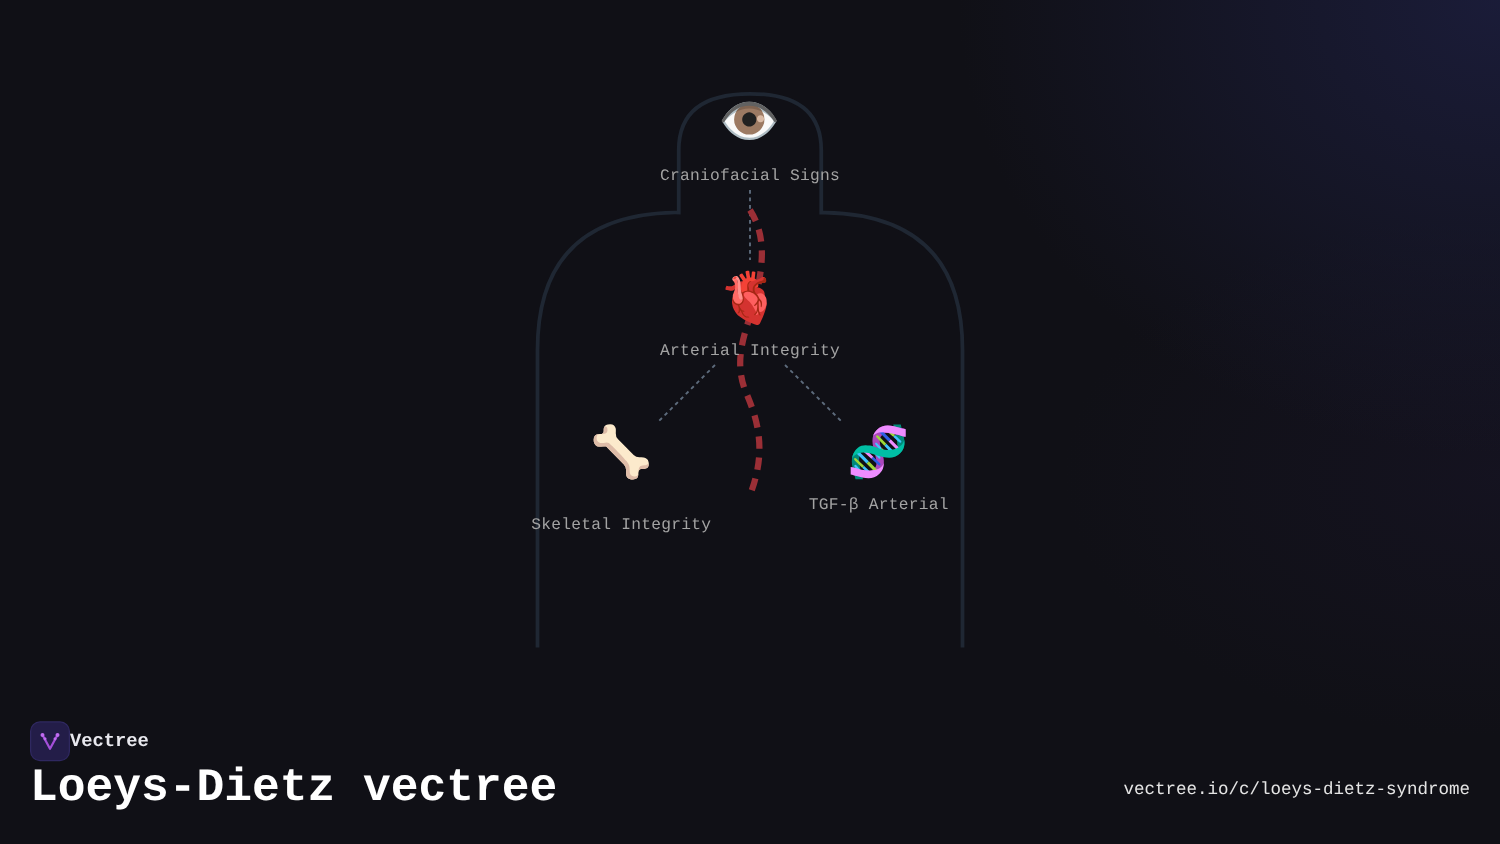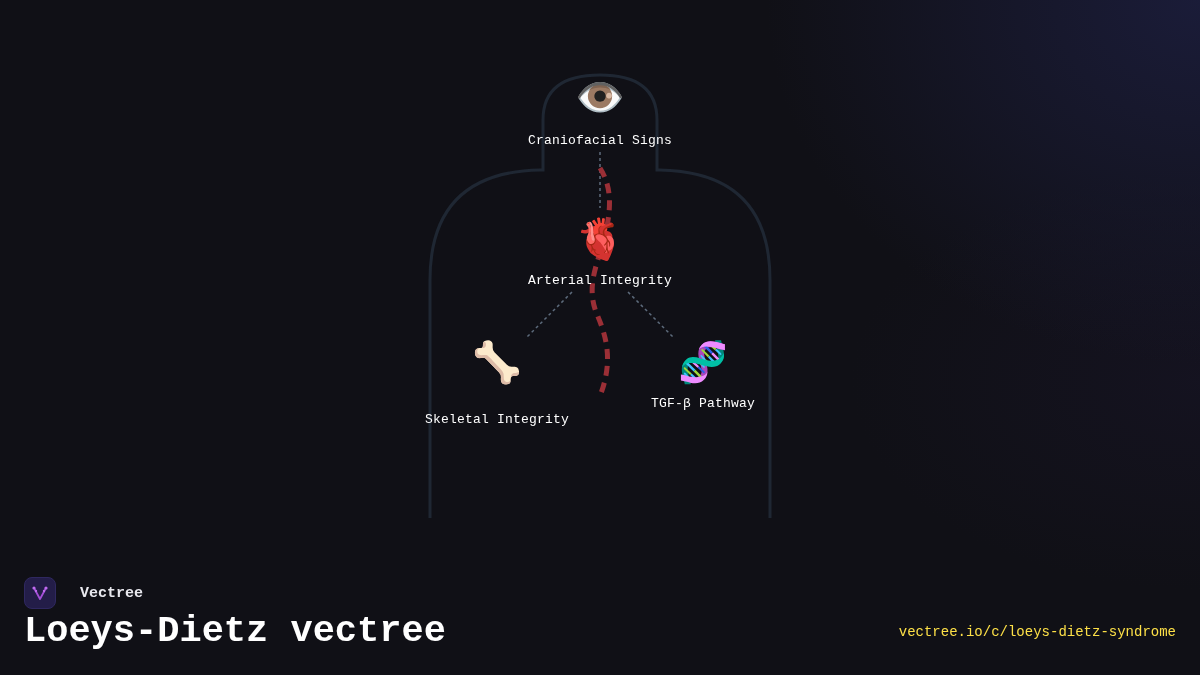--- a/index.html
+++ b/index.html
@@ -12,38 +12,38 @@
       position: absolute; inset: 0;
       background:
         radial-gradient(ellipse 620px 520px at 1200px 0px, rgba(30,32,68,0.75), rgba(30,32,68,0) 70%),
         radial-gradient(ellipse 500px 300px at 1200px 380px, rgba(26,22,44,0.45), rgba(26,22,44,0) 70%);
       pointer-events: none;
     }
     svg.diagram { position: absolute; left: 0; top: 0; width: 1200px; height: 675px; }
     .node { position: absolute; text-align: center; transform: translateX(-50%); }
     .node-icon { font-size: 40px; line-height: 44px; display: block; font-family: "DejaVu Sans", sans-serif; }
     .node-label {
-      display: block; color: #ffffff; font-size: 13px; white-space: nowrap;
+      display: block; color: #a3a3a3; font-size: 13px; white-space: nowrap;
       font-family: "Liberation Mono", "DejaVu Sans Mono", monospace;
       letter-spacing: 0.2px;
     }
-    .brand { position: absolute; left: 24px; top: 577px; display: flex; align-items: center; gap: 24px; }
+    .brand { position: absolute; left: 24px; top: 577px; display: flex; align-items: center; gap: 0; }
     .brand-logo {
       width: 32px; height: 32px; border-radius: 8px; background: #231d48;
       border: 1px solid #2f2860; display: flex; align-items: center; justify-content: center;
       box-sizing: border-box;
     }
     .brand-name { color: #e8e8ee; font-size: 15px; font-weight: bold; font-family: "Liberation Mono", monospace; }
     .title {
       position: absolute; left: 24px; top: 610px; margin: 0;
       color: #ffffff; font-size: 37px; font-weight: bold; letter-spacing: 0px;
       font-family: "Liberation Mono", "DejaVu Sans Mono", monospace;
     }
     .url {
-      position: absolute; right: 24px; top: 624px; color: #fde047; font-size: 14px;
+      position: absolute; right: 24px; top: 624px; color: #e5e5e5; font-size: 14px;
       font-family: "Liberation Mono", "DejaVu Sans Mono", monospace;
     }
   </style>
 </head>
 <body>
 
 <div class="bg-glow"></div>
 
 <svg class="diagram" viewBox="0 0 1200 675">
 
@@ -66,21 +66,21 @@
   <span class="node-label" style="margin-top:12px;">Arterial Integrity</span>
 </div>
 
 <div class="node" style="left:497px; top:340px;">
   <span class="node-icon">🦴</span>
   <span class="node-label" style="margin-top:28px;">Skeletal Integrity</span>
 </div>
 
 <div class="node" style="left:703px; top:340px;">
   <span class="node-icon">🧬</span>
-  <span class="node-label" style="margin-top:12px;">TGF-β Pathway</span>
+  <span class="node-label" style="margin-top:12px;">TGF-β Arterial</span>
 </div>
 
 <div class="brand">
   <div class="brand-logo">
     <svg width="18" height="18" viewBox="0 0 18 18">
       <path d="M3 4 L9 15 L15 4" fill="none" stroke="#a34fd8" stroke-width="1.8" stroke-linecap="round" stroke-linejoin="round"></path>
       <circle cx="3" cy="4" r="1.6" fill="#c06bf0"></circle>
       <circle cx="15" cy="4" r="1.6" fill="#c06bf0"></circle>
       <circle cx="5" cy="7" r="1.2" fill="#c06bf0"></circle>
       <circle cx="13" cy="7" r="1.2" fill="#c06bf0"></circle>

